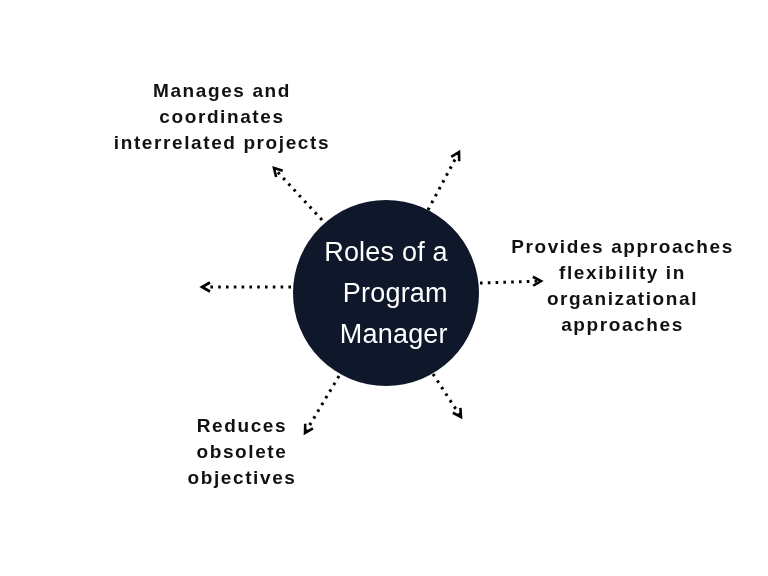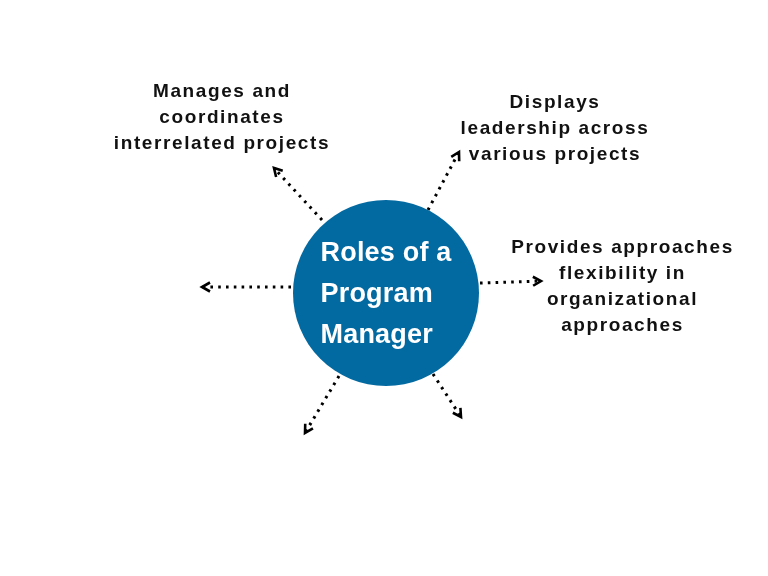--- a/index.html
+++ b/index.html
@@ -11,26 +11,26 @@
     font-family:"Liberation Sans", sans-serif;
   }
   .arrow-layer{
     position:absolute;left:0;top:0;width:768px;height:576px;
   }
   .center-node{
     position:absolute;
     left:293px;top:200px;
     width:186px;height:186px;
     border-radius:50%;
-    background:#0369a1;
+    background:#0f172a;
     display:flex;align-items:center;justify-content:center;
-    text-align:left;
+    text-align:right;
     color:#ffffff;
     font-size:27px;
-    font-weight:700;
+    font-weight:400;
     line-height:41px;
     white-space:pre-line;
     letter-spacing:0.2px;
   }
   .role-label{
     position:absolute;
     text-align:center;
     color:#111111;
     font-weight:700;
     font-size:19px;
@@ -67,25 +67,25 @@
   </svg>
 
   <div class="center-node">Roles of a
 Program
 Manager</div>
 
   <div class="role-label role-top-left">Manages and
 coordinates
 interrelated projects</div>
 
-  <div class="role-label role-top-right">Displays
-leadership across
-various projects</div>
 
 
   <div class="role-label role-right">Provides approaches
 flexibility in
 organizational
 approaches</div>
 
+  <div class="role-label role-bottom-left">Reduces
+obsolete
+objectives</div>
 
 
 </div>
 
 </body></html>

